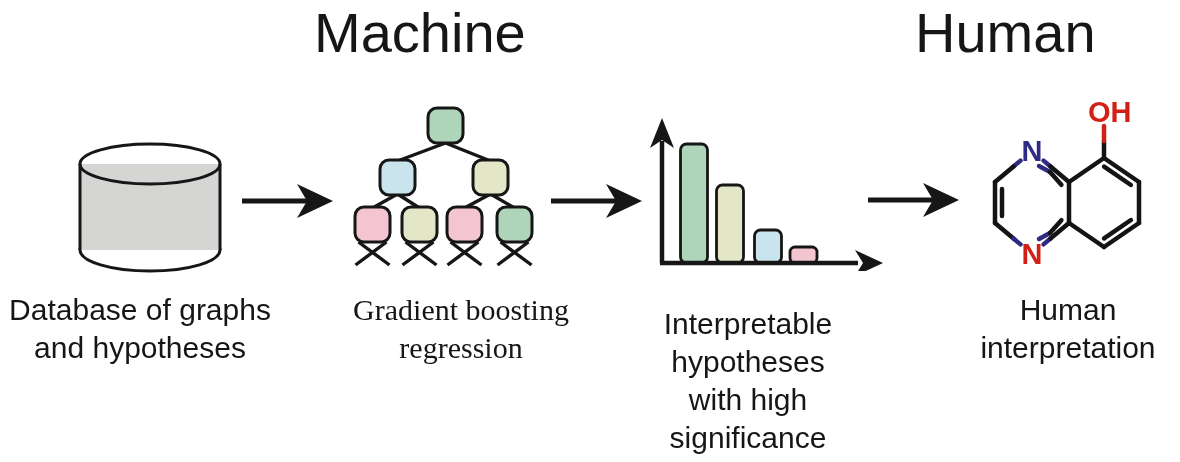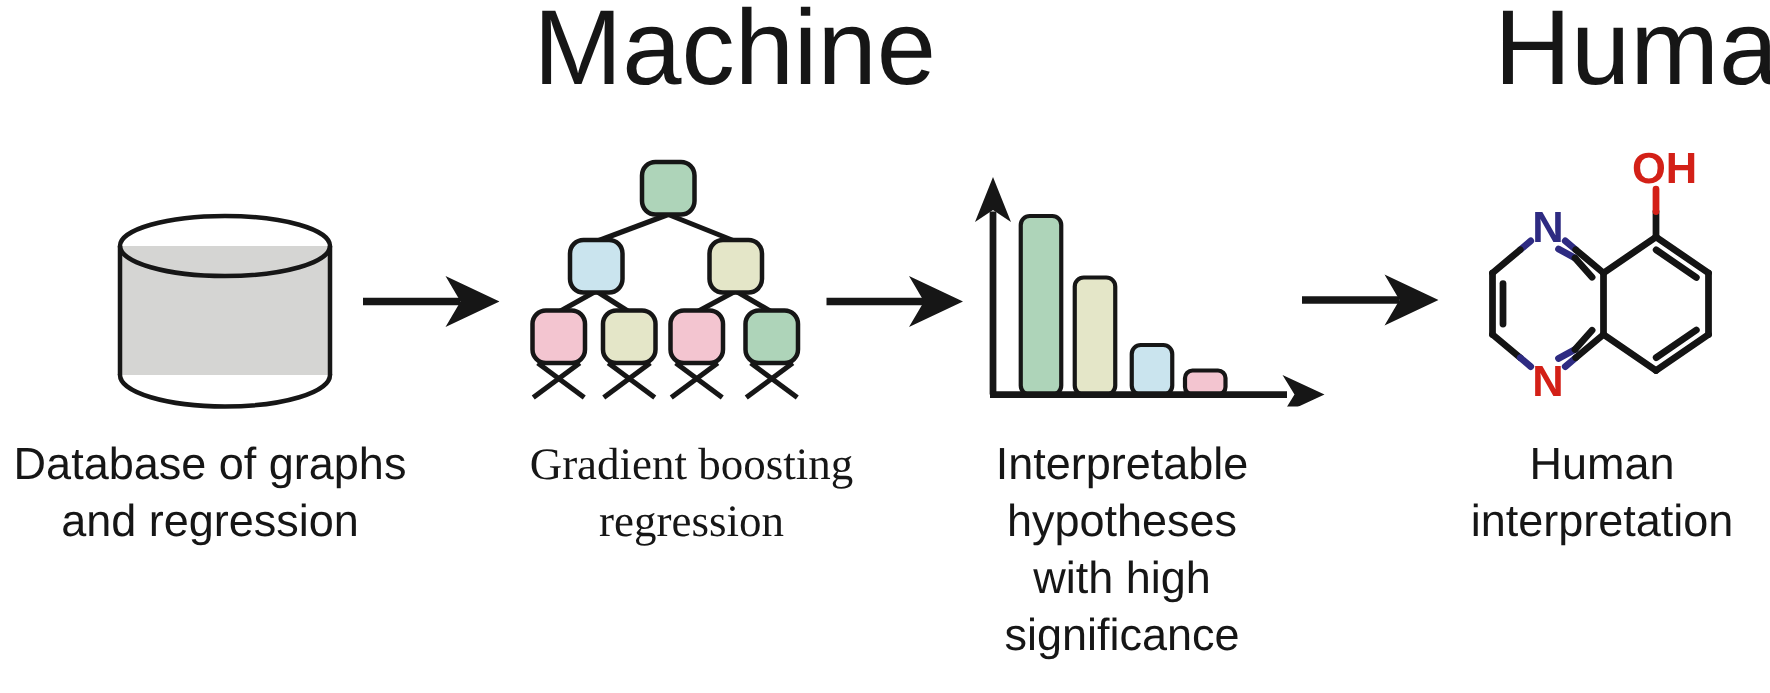--- a/index.html
+++ b/index.html
@@ -1,19 +1,19 @@
 <!DOCTYPE html>
 <html style="--background: #ffffff; --ink: #161616; --cylinder-fill: #d5d5d3; --node-green: #aed4b9; --node-blue: #cae4ee; --node-yellow: #e4e6c8; --node-pink: #f3c5d0; --atom-n: #2e2b82; --atom-o: #d32017;"><head>
 <meta charset="utf-8">
 <style>
   html,body{margin:0;padding:0;}
   body{background:var(--background,#fff);font-family:"Liberation Sans", sans-serif;}
   .stage{position:relative;width:1180px;height:462px;background:var(--background,#fff);overflow:hidden;}
   .abs{position:absolute;}
-  .title{font-size:71px;line-height:62px;color:var(--ink,#161616);text-align:right;white-space:pre-line;}
+  .title{font-size:56px;line-height:62px;color:var(--ink,#161616);text-align:left;white-space:pre-line;}
   .caption{font-size:30px;line-height:38px;color:var(--ink,#161616);text-align:center;white-space:pre-line;}
   svg{display:block;}
   .ln{stroke:var(--ink,#161616);fill:none;}
   .hd{fill:var(--ink,#161616);stroke:none;}
   .node{stroke:var(--ink,#161616);stroke-width:3;}
   .bar{stroke:var(--ink,#161616);stroke-width:2.8;}
   .bond{stroke-width:4.5;stroke-linecap:round;fill:none;}
   .bk{stroke:#141414;}
   .nv{stroke:var(--atom-n,#2e2b82);}
   .rd{stroke:var(--atom-o,#d32017);}
@@ -131,23 +131,23 @@
 
       <line x1="144" y1="73" x2="144" y2="56" class="bond bk"></line>
       <line x1="144" y1="56" x2="144" y2="41" class="bond rd"></line>
     </g>
     <text x="72" y="76" text-anchor="middle" class="atom" fill="#2e2b82">N</text>
     <text x="72" y="179" text-anchor="middle" class="atom" fill="#d32017">N</text>
     <text x="128" y="37" text-anchor="start" class="atom" fill="#d32017">OH</text>
   </svg>
 
   <div class="abs caption" style="left:0px;top:291px;width:280px;">Database of graphs
-and regression</div>
+and hypotheses</div>
   <div class="abs caption" style="left:321px;top:291px;width:280px;font-family:Liberation Serif, serif;">Gradient boosting
 regression</div>
-  <div class="abs caption" style="left:608px;top:291px;width:280px;">Interpretable
+  <div class="abs caption" style="left:608px;top:305px;width:280px;">Interpretable
 hypotheses
 with high
 significance</div>
   <div class="abs caption" style="left:928px;top:291px;width:280px;">Human
 interpretation</div>
 
 </div>
 
 </body></html>

